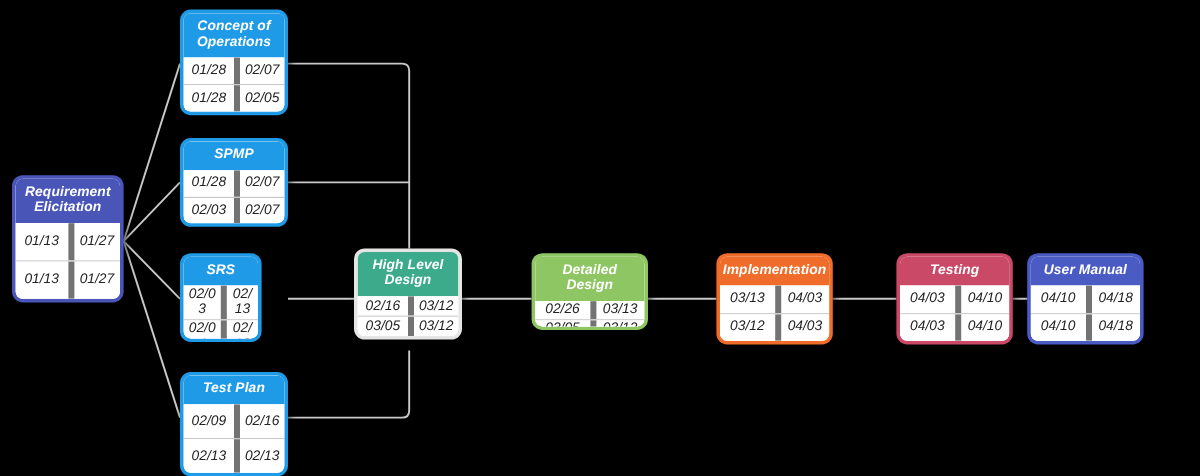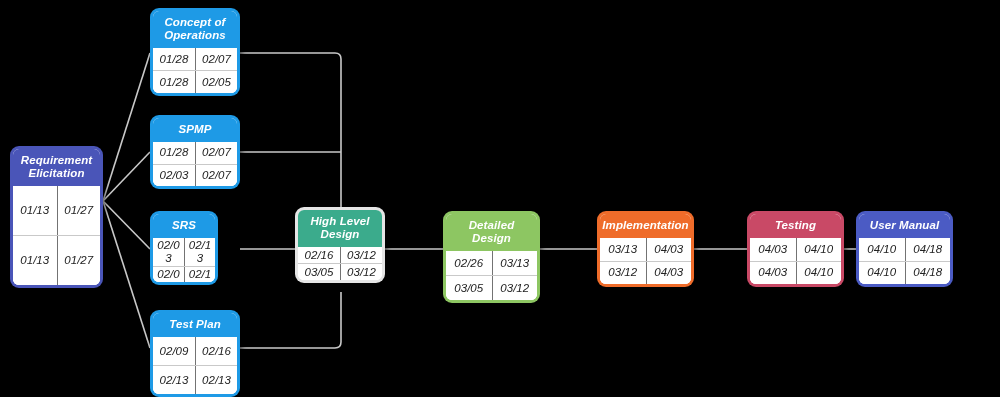--- a/index.html
+++ b/index.html
@@ -72,21 +72,21 @@
     color: #222222;
     background: #ffffff;
     overflow-wrap: break-word;
     word-break: break-all;
     text-align: center;
     line-height: 13px;
     padding: 1px 2px;
     box-sizing: border-box;
   }
   .node-cell + .node-cell {
-    border-left: 1px solid #737373;
+    border-left: 5px solid #737373;
   }
 </style>
 </head>
 <body>
 
 <div id="canvas">
   <svg id="edges" viewBox="0 0 1000 397" xmlns="http://www.w3.org/2000/svg">
       <path d="M 103,201 L 150,53" fill="none" stroke="#c9c9c9" stroke-width="1.6"></path>
       <path d="M 103,201 L 150,152" fill="none" stroke="#c9c9c9" stroke-width="1.6"></path>
       <path d="M 103,201 L 150,249" fill="none" stroke="#c9c9c9" stroke-width="1.6"></path>
@@ -94,21 +94,21 @@
       <path d="M 240,53 L 335,53 Q 341,53 341,59 L 341,207" fill="none" stroke="#c9c9c9" stroke-width="1.6"></path>
       <path d="M 240,152 L 341,152" fill="none" stroke="#c9c9c9" stroke-width="1.6"></path>
       <path d="M 240,249 L 295,249" fill="none" stroke="#c9c9c9" stroke-width="1.6"></path>
       <path d="M 240,348 L 335,348 Q 341,348 341,342 L 341,292" fill="none" stroke="#c9c9c9" stroke-width="1.6"></path>
       <path d="M 385,249 L 443,249" fill="none" stroke="#c9c9c9" stroke-width="1.6"></path>
       <path d="M 540,249 L 597,249" fill="none" stroke="#c9c9c9" stroke-width="1.6"></path>
       <path d="M 694,249 L 747,249" fill="none" stroke="#c9c9c9" stroke-width="1.6"></path>
       <path d="M 844,249 L 897,249" fill="none" stroke="#c9c9c9" stroke-width="1.6"></path>
     </svg>
   <div id="nodes-layer">
-      <div class="node" style="left: 10px; top: 146px; width: 93px; height: 142px; background: rgb(74, 85, 184);">
+      <div class="node" style="left: 10px; top: 146px; width: 93px; height: 106px; background: rgb(74, 85, 184);">
         <div class="node-inner">
           <div class="node-title" style="background: rgb(74, 85, 184);">Requirement Elicitation</div>
           <div class="node-rows">
             <div class="node-row">
               <div class="node-cell">01/13</div>
               <div class="node-cell">01/27</div>
             </div>
             <div class="node-row">
               <div class="node-cell">01/13</div>
               <div class="node-cell">01/27</div>
@@ -184,21 +184,21 @@
               <div class="node-cell">02/16</div>
               <div class="node-cell">03/12</div>
             </div>
             <div class="node-row">
               <div class="node-cell">03/05</div>
               <div class="node-cell">03/12</div>
             </div>
           </div>
         </div>
       </div>
-      <div class="node" style="left: 443px; top: 211px; width: 97px; height: 92px; background: rgb(141, 198, 98);">
+      <div class="node" style="left: 443px; top: 211px; width: 97px; height: 64px; background: rgb(141, 198, 98);">
         <div class="node-inner">
           <div class="node-title" style="background: rgb(141, 198, 98);">Detailed Design</div>
           <div class="node-rows">
             <div class="node-row">
               <div class="node-cell">02/26</div>
               <div class="node-cell">03/13</div>
             </div>
             <div class="node-row">
               <div class="node-cell">03/05</div>
               <div class="node-cell">03/12</div>

